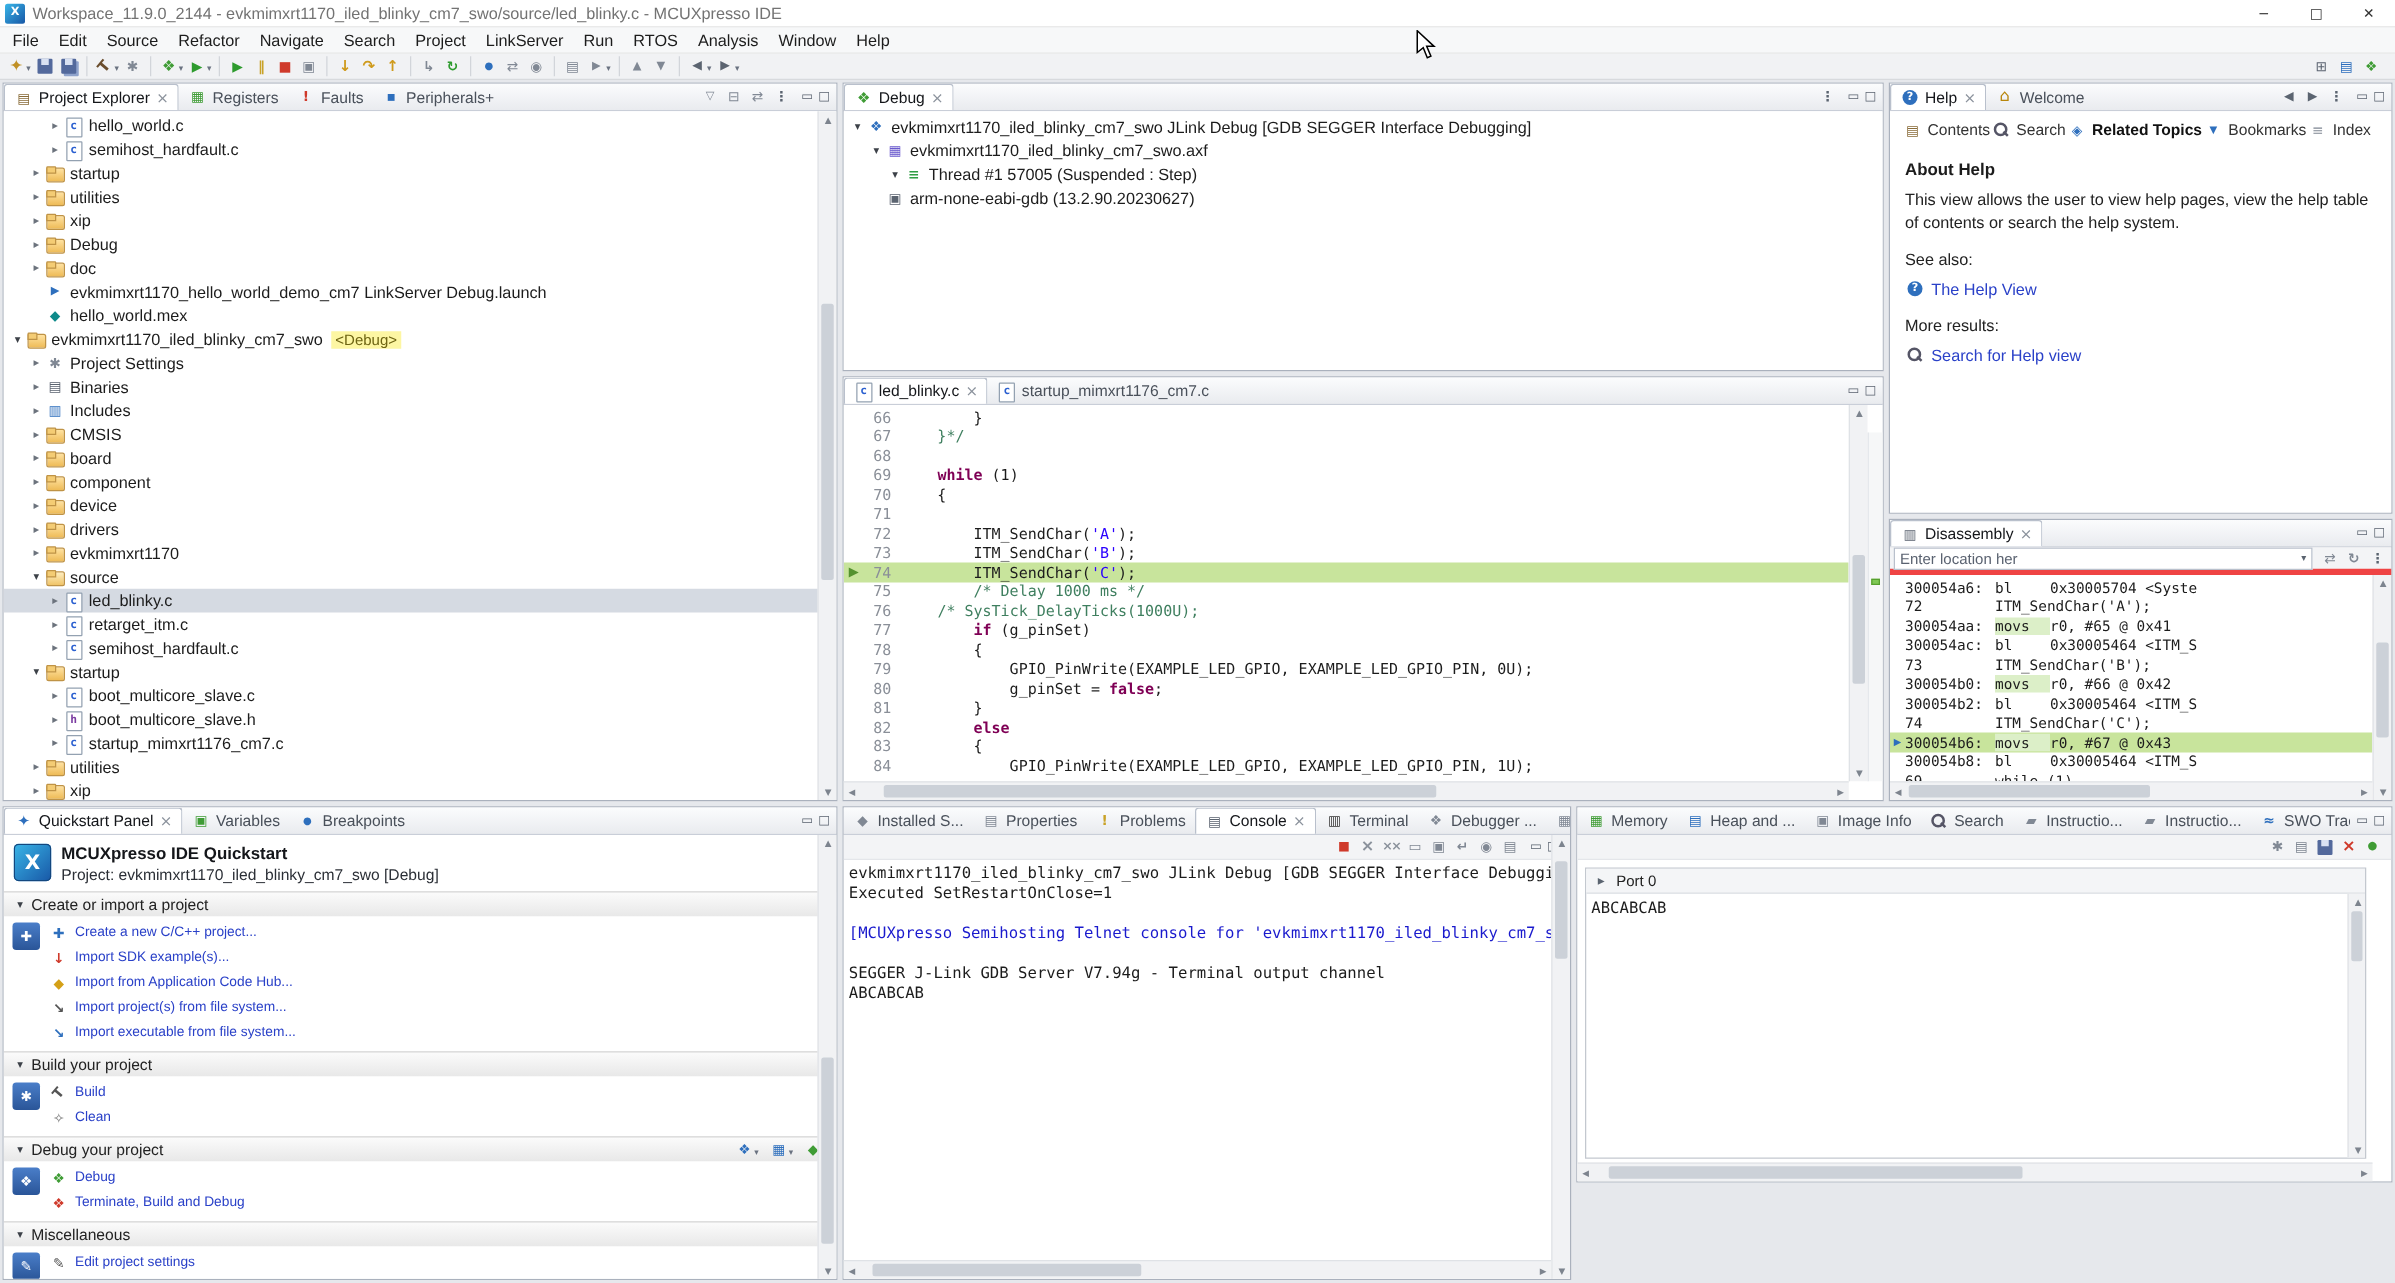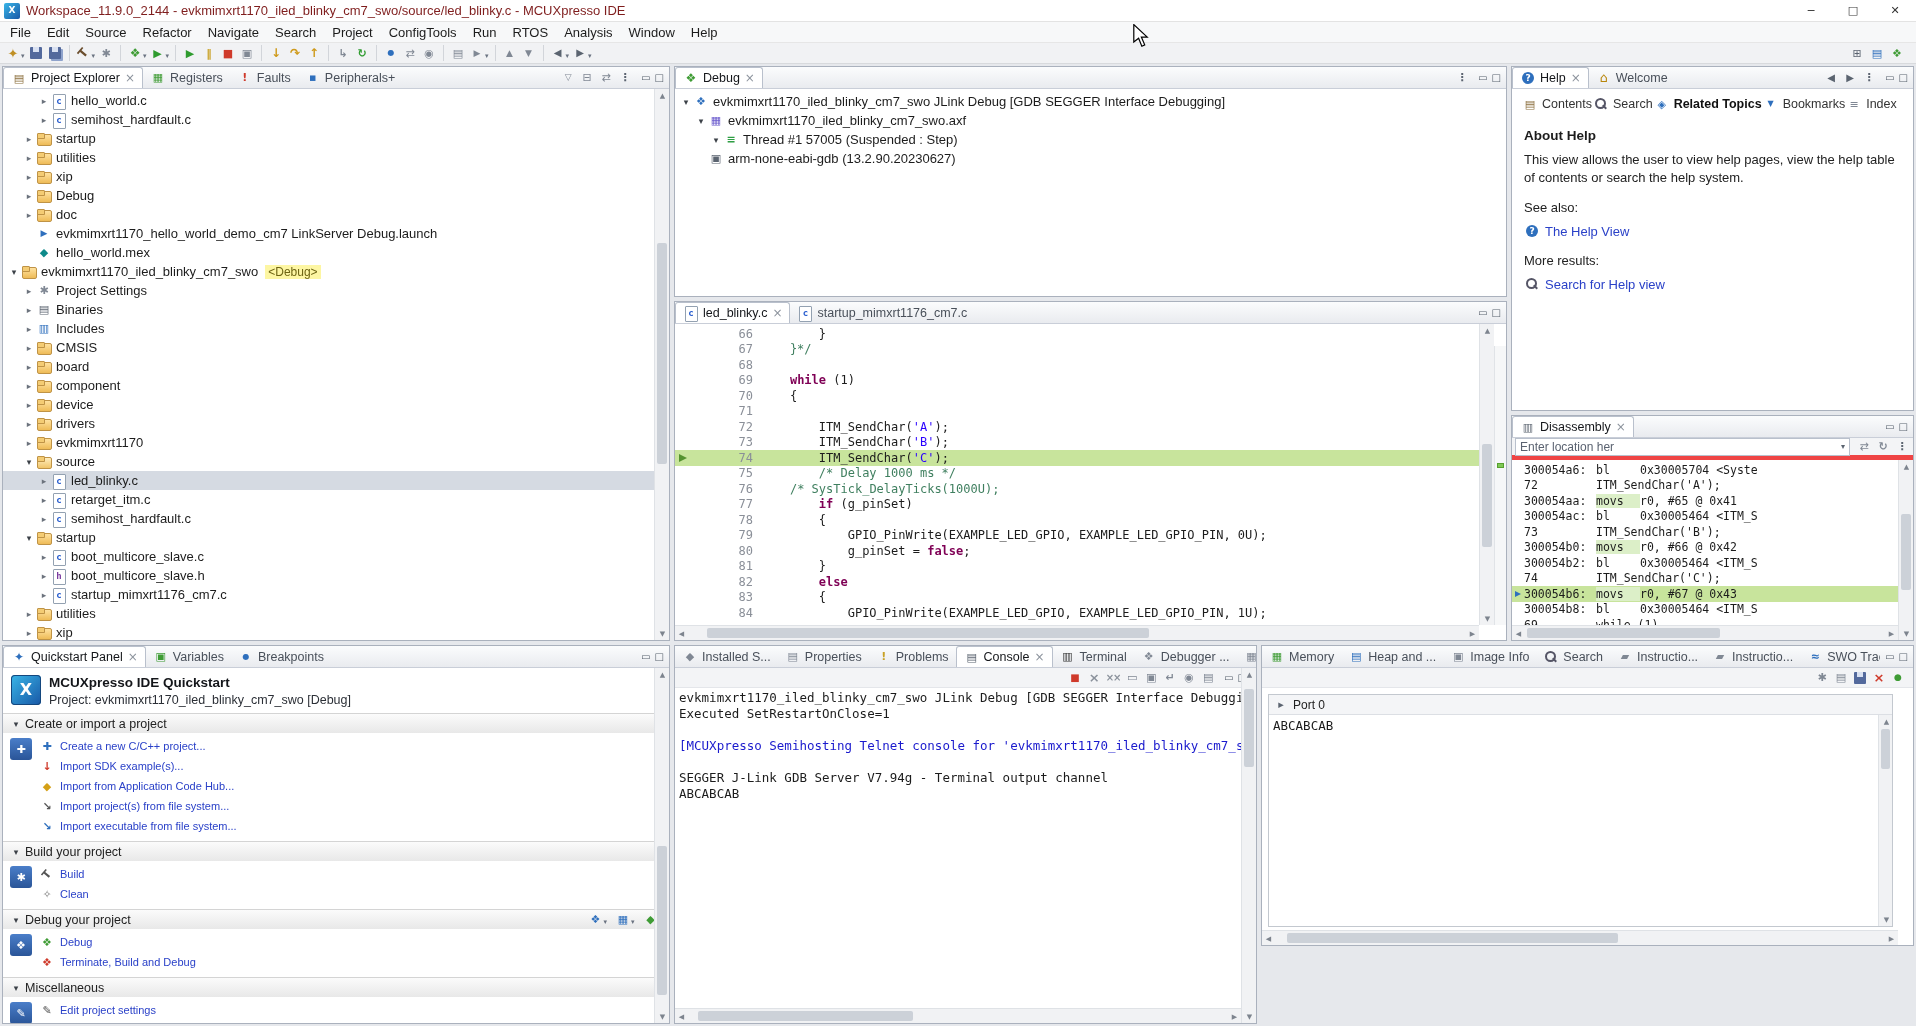--- a/index.html
+++ b/index.html
@@ -1,20 +1,20 @@
 <!DOCTYPE html>
 <html><head>
 <meta charset="utf-8">
 <style>
   html,body{margin:0;padding:0;width:1916px;height:1026px;overflow:hidden;
     font-family:"Liberation Sans",sans-serif;background:#e6e8ec;color:#1c1c1c;}
   *{box-sizing:border-box;}
   
   #titlebar{height:22px;background:#ffffff;display:flex;align-items:center;padding-left:4px;border-bottom:1px solid #e3e3e3;}
-  #title-text{font-size:13px;margin-left:6px;color:#7f1d1d;white-space:nowrap;}
+  #title-text{font-size:13px;margin-left:6px;color:#737373;white-space:nowrap;}
   #wcontrols{margin-left:auto;display:flex;height:100%;}
   .wbtn{width:42px;height:100%;display:flex;align-items:center;justify-content:center;color:#333;font-size:11px;}
   .wbtn i{font-style:normal;font-family:"DejaVu Sans",sans-serif;}
   .wg-min::after{content:"−";}
   .wg-max::after{content:"□";}
   .wg-close::after{content:"✕";}
   #menubar{height:21px;background:#f7f8f9;display:flex;align-items:center;padding-left:2px;border-bottom:1px solid #e6e6e6;}
   .menu-item{padding:0 8px;font-size:13px;color:#1c1c1c;height:100%;display:flex;align-items:center;}
   #toolbar{height:21px;background:#f1f2f4;border-bottom:1px solid #d8dadd;display:flex;align-items:center;padding:0 4px;}
   #toolbar-left{display:flex;align-items:center;gap:1px;}
@@ -154,21 +154,21 @@
   .arr{width:14px;text-align:center;font-size:9px;color:#6c737d;flex:none;font-family:"DejaVu Sans",sans-serif;font-style:normal;}
   .arr-c::after{content:"▸";}
   .arr-e::after{content:"▾";color:#3c4148;}
   .tlbl{margin-left:4px;}
   .badge{margin-left:7px;background:#fdf6a3;color:#6e6413;padding:0 3px;font-size:12px;}
   
   .cl{display:flex;height:15.5px;font:12px "DejaVu Sans Mono",monospace;white-space:pre;align-items:center;}
   .cl.cur{background:#c8e49c;}
   .ann{width:16px;flex:none;display:flex;align-items:center;justify-content:center;}
   .ipa{width:0;height:0;border-left:8px solid #54922f;border-top:4px solid transparent;border-bottom:4px solid transparent;}
-  .lnum{width:30px;flex:none;text-align:right;padding-right:8px;color:#8a8f98;margin-left:40px;}
+  .lnum{width:30px;flex:none;text-align:right;padding-right:8px;color:#8a8f98;}
   .ltext{flex:1;}
   .tok-k{color:#7f0055;font-weight:700;}
   .tok-c{color:#3f7f5f;}
   .tok-s{color:#2a00ff;}
   .overview{position:absolute;top:22px;right:0;bottom:15px;width:12px;background:#f6f7f8;border-left:1px solid #e0e3e7;}
   .ovm{position:absolute;left:2px;width:7px;height:5px;}
   .ovm.g{background:#7fc855;border:1px solid #57a02f;}
   #editor-lines{position:absolute;top:2px;left:0;right:27px;bottom:15px;overflow:hidden;}
   
   .dloc{position:absolute;top:22px;left:0;right:0;height:22px;display:flex;align-items:center;background:#f3f4f6;border-bottom:5px solid #ef4444;}
@@ -246,21 +246,21 @@
   </div>
 </div>
 <div id="menubar">
     <span class="menu-item">File</span>
     <span class="menu-item">Edit</span>
     <span class="menu-item">Source</span>
     <span class="menu-item">Refactor</span>
     <span class="menu-item">Navigate</span>
     <span class="menu-item">Search</span>
     <span class="menu-item">Project</span>
-    <span class="menu-item">ConfigTools</span>
+    <span class="menu-item">LinkServer</span>
     <span class="menu-item">Run</span>
     <span class="menu-item">RTOS</span>
     <span class="menu-item">Analysis</span>
     <span class="menu-item">Window</span>
     <span class="menu-item">Help</span>
   </div>
 <div id="toolbar">
   <div id="toolbar-left">
       <span class="tbtn">
         <span class="icn ic-new-wizard"></span>

